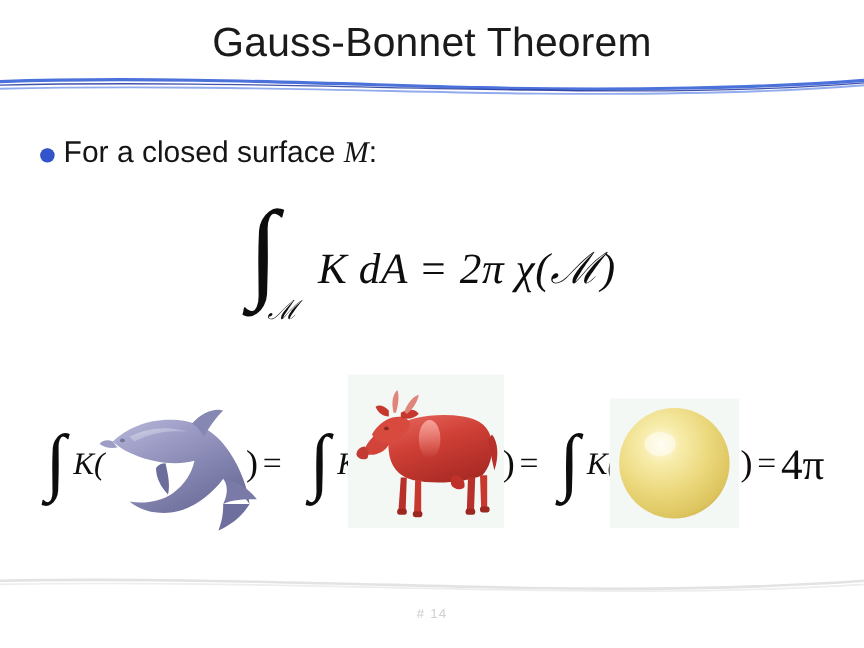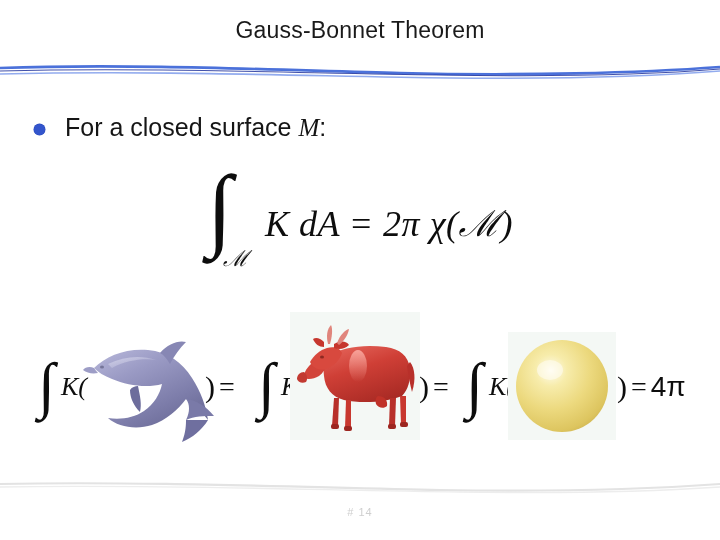--- a/index.html
+++ b/index.html
@@ -24,21 +24,21 @@
   }
 
   
   .title {
     position: absolute;
     top: 18px;
     left: 0;
     width: 720px;
     text-align: center;
     font-family: "Liberation Sans", sans-serif;
-    font-size: 23px;
+    font-size: 34px;
     font-weight: 400;
     letter-spacing: 0.2px;
     color: #1a1a1a;
     line-height: 1.1;
     white-space: nowrap;
   }
 
   
   .divider-top {
     position: absolute;
@@ -57,21 +57,21 @@
     height: 22px;
   }
 
   
   .bullet-row {
     position: absolute;
     top: 112px;
     left: 34px;
     display: flex;
     align-items: center;
-    gap: 20px;
+    gap: 8px;
   }
   .bullet-dot {
     width: 11px;
     height: 11px;
     border-radius: 50%;
     background: #3355cc;
     box-shadow: 0 0 0 0.5px #2a49bb;
     flex: 0 0 auto;
     margin-top: 4px;
   }
@@ -178,22 +178,22 @@
     font-size: 30px;
     font-style: normal;
   }
   .eqsign {
     font-family: "Liberation Serif", serif;
     font-size: 28px;
     font-style: normal;
     margin: 0 4px;
   }
   .result {
-    font-family: Liberation Sans, sans-serif;
-    font-size: 28px;
+    font-family: Liberation Serif, serif;
+    font-size: 36px;
     font-style: normal;
   }
 
   
   .fig-art {
     position: absolute;
     pointer-events: none;
   }
   .fig-art svg { display: block; }
 

